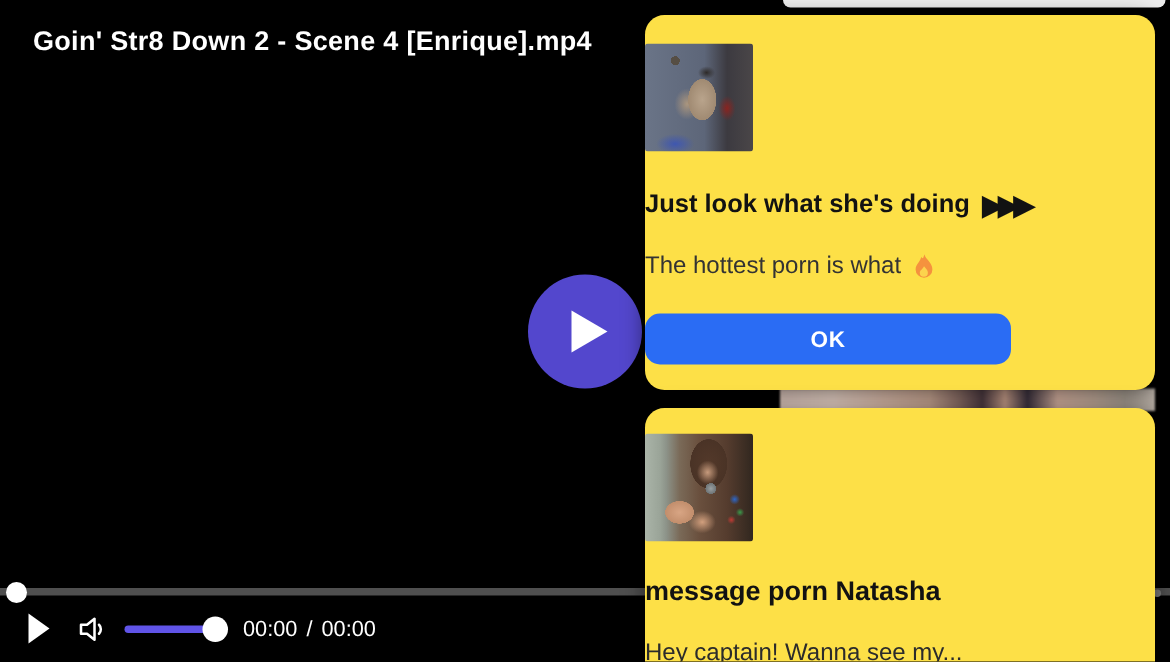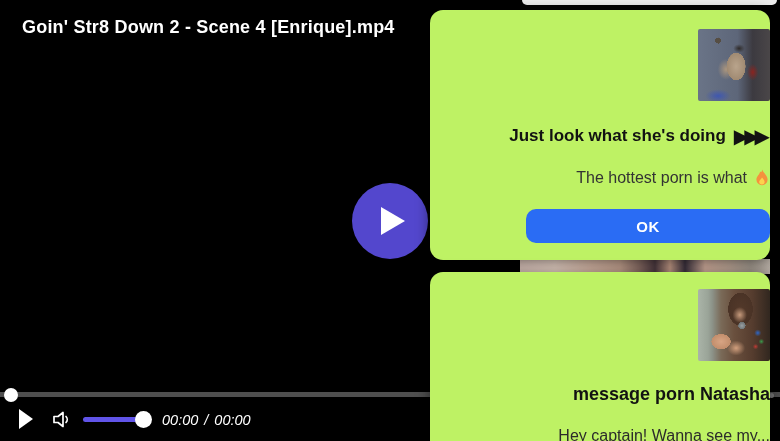--- a/index.html
+++ b/index.html
@@ -37,21 +37,21 @@
     width: 780px; height: 5px;
     background: #4f4f4f;
     cursor: pointer;
   }
   .seek-thumb {
     position: absolute; left: 4px; top: 388px;
     width: 14px; height: 14px; border-radius: 50%;
     background: #fff; cursor: pointer;
   }
 
-  .controls { position: absolute; left: 0; top: 400px; width: 520px; height: 41px; font-style: italic; }
+  .controls { position: absolute; left: 0; top: 400px; width: 520px; height: 41px; }
   .ctrl-play {
     position: absolute; left: 18px; top: 8px;
     width: 16px; height: 22px;
     background: transparent; border: none; padding: 0; cursor: pointer;
   }
   .ctrl-mute {
     position: absolute; left: 51px; top: 9px;
     width: 21px; height: 21px;
     background: transparent; border: none; padding: 0; cursor: pointer;
   }
@@ -93,25 +93,25 @@
   .scroll-dot {
     position: absolute; left: 769px; top: 393px;
     width: 5px; height: 5px; border-radius: 50%;
     background: #7d7d7d; z-index: 1;
   }
 
   
   .popup {
     position: absolute; left: 430px;
     width: 340px;
-    background: #bef264;
+    background: #fde047;
     border-radius: 13px;
     box-shadow: 0 2px 14px rgba(0,0,0,0.55);
     z-index: 2;
-    display: flex; flex-direction: column; align-items: flex-end;
+    display: flex; flex-direction: column; align-items: flex-start;
     text-align: center;
     cursor: pointer;
   }
   .popup-top { top: 10px; height: 250px; }
   .popup-bottom { top: 272px; height: 230px; }
 
   .popup-thumb {
     width: 72px; height: 72px;
     border-radius: 2px;
     cursor: pointer;

